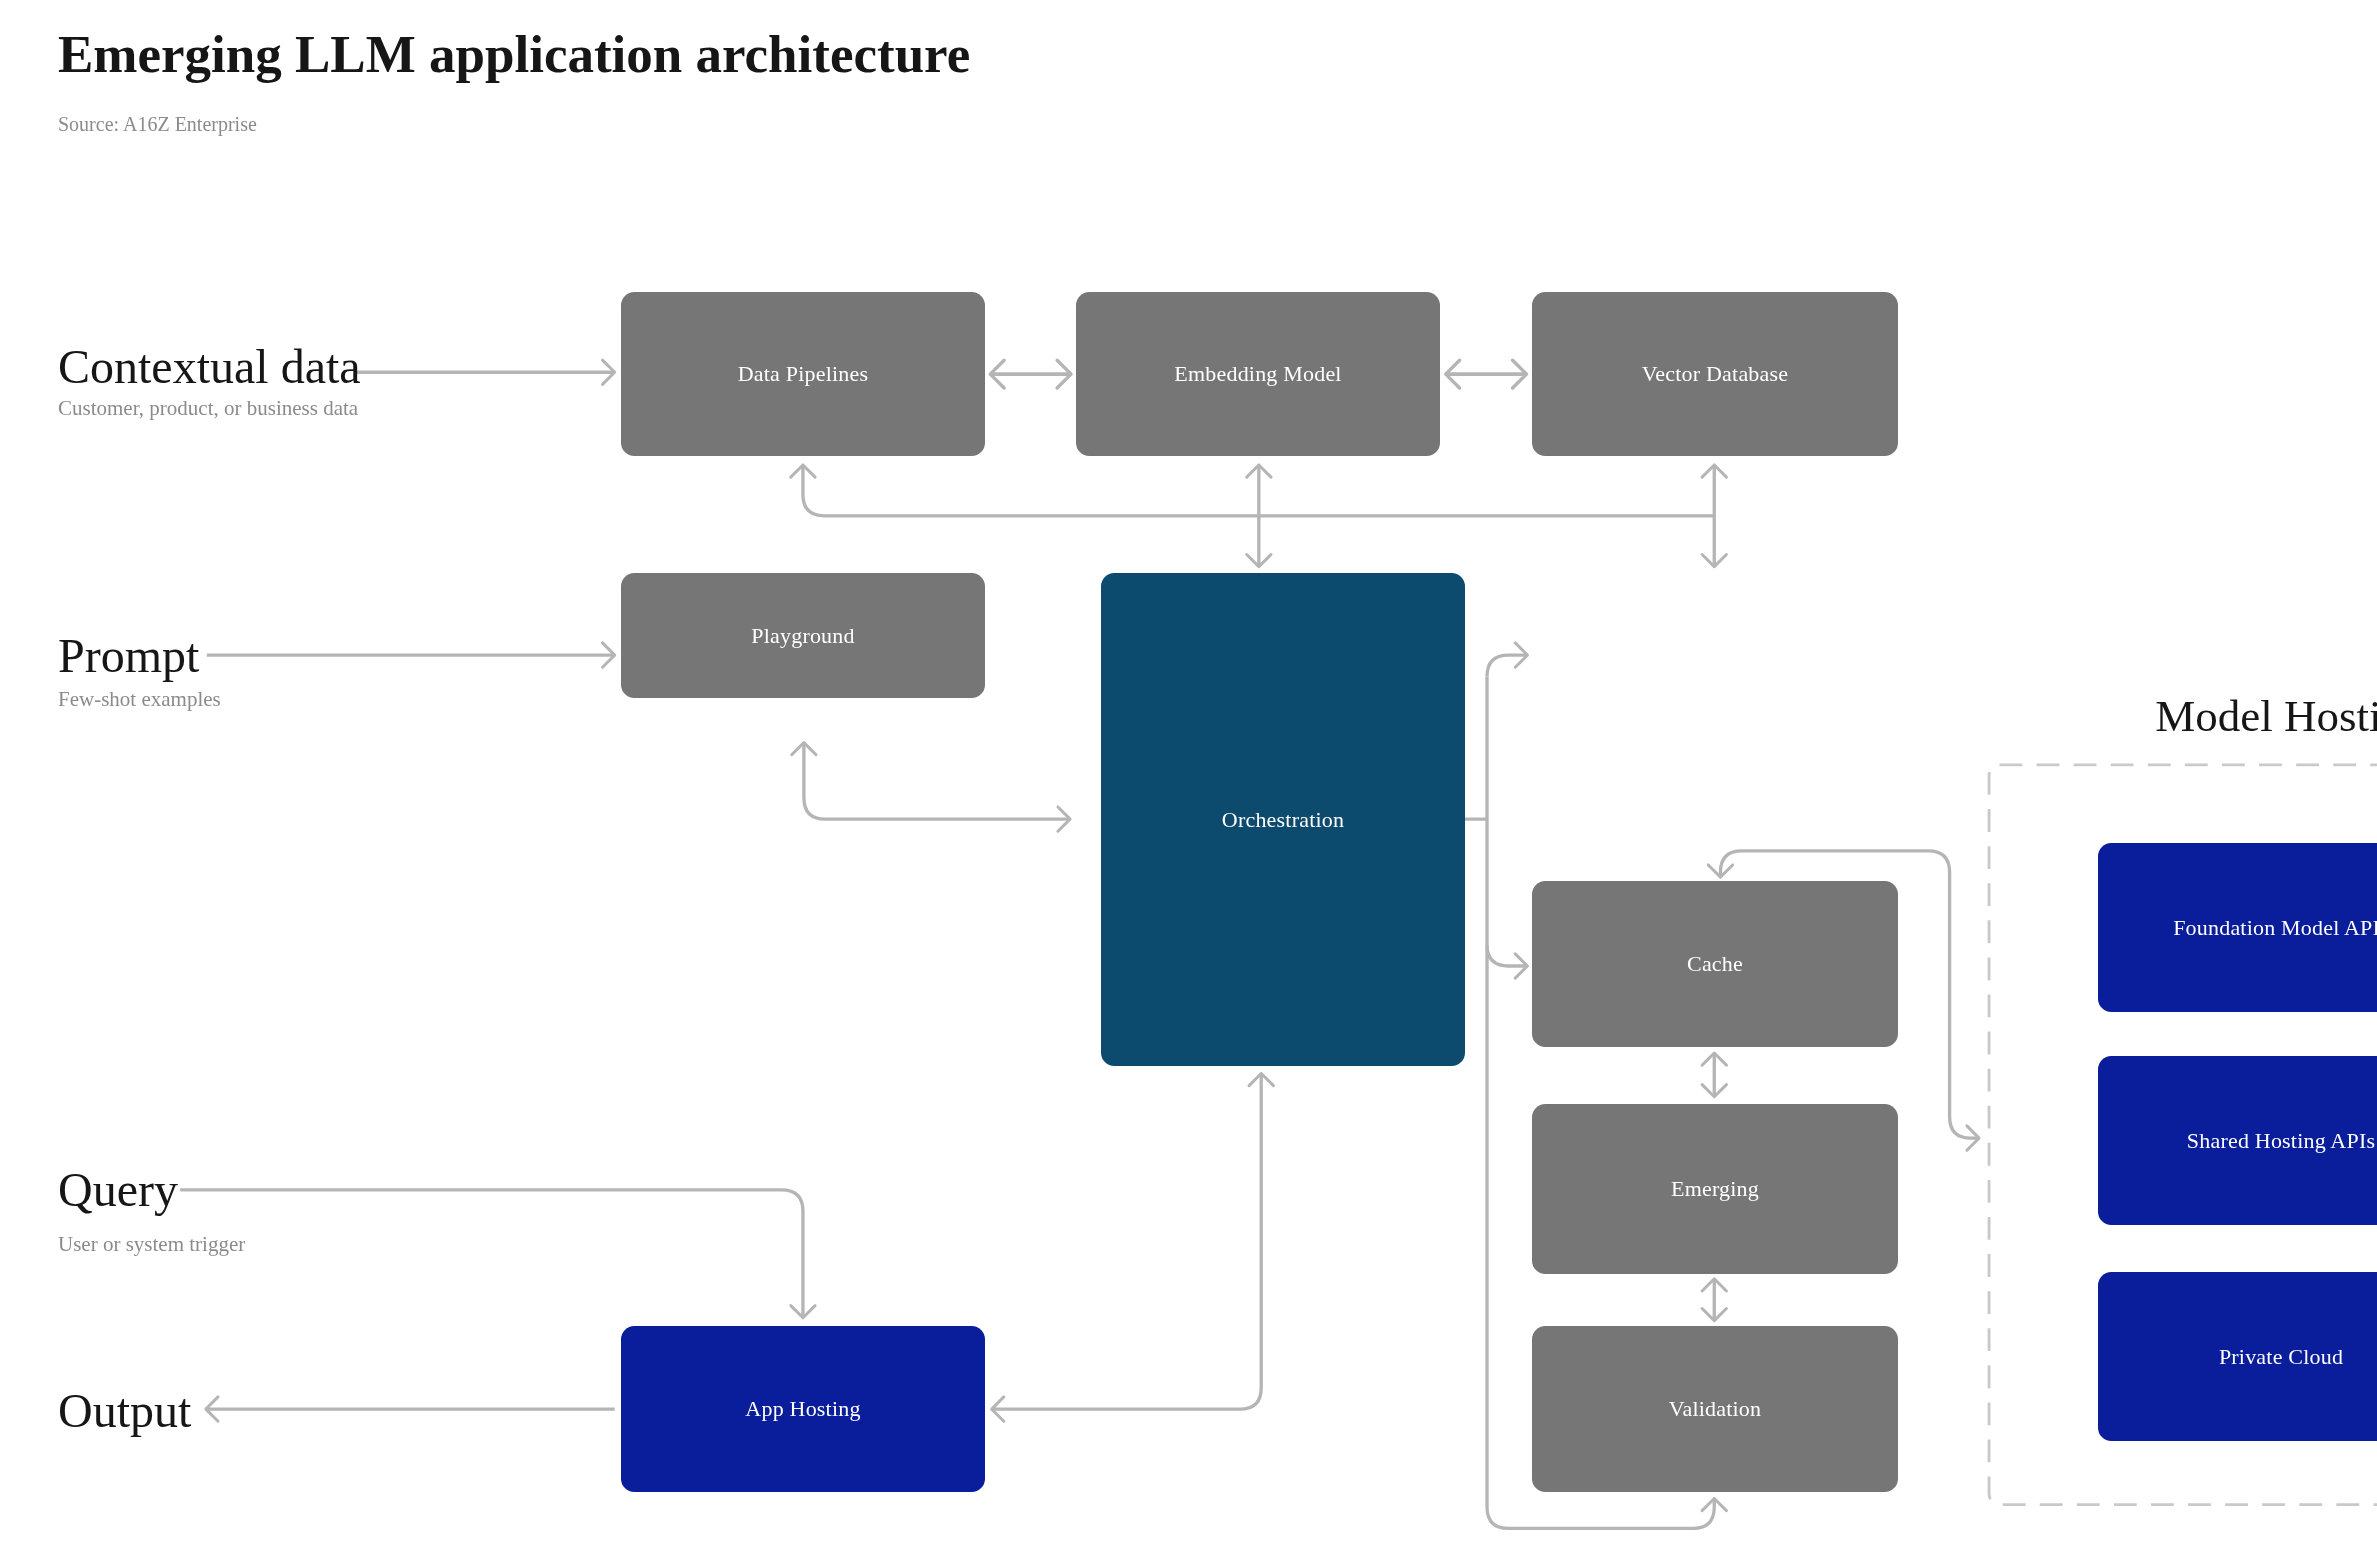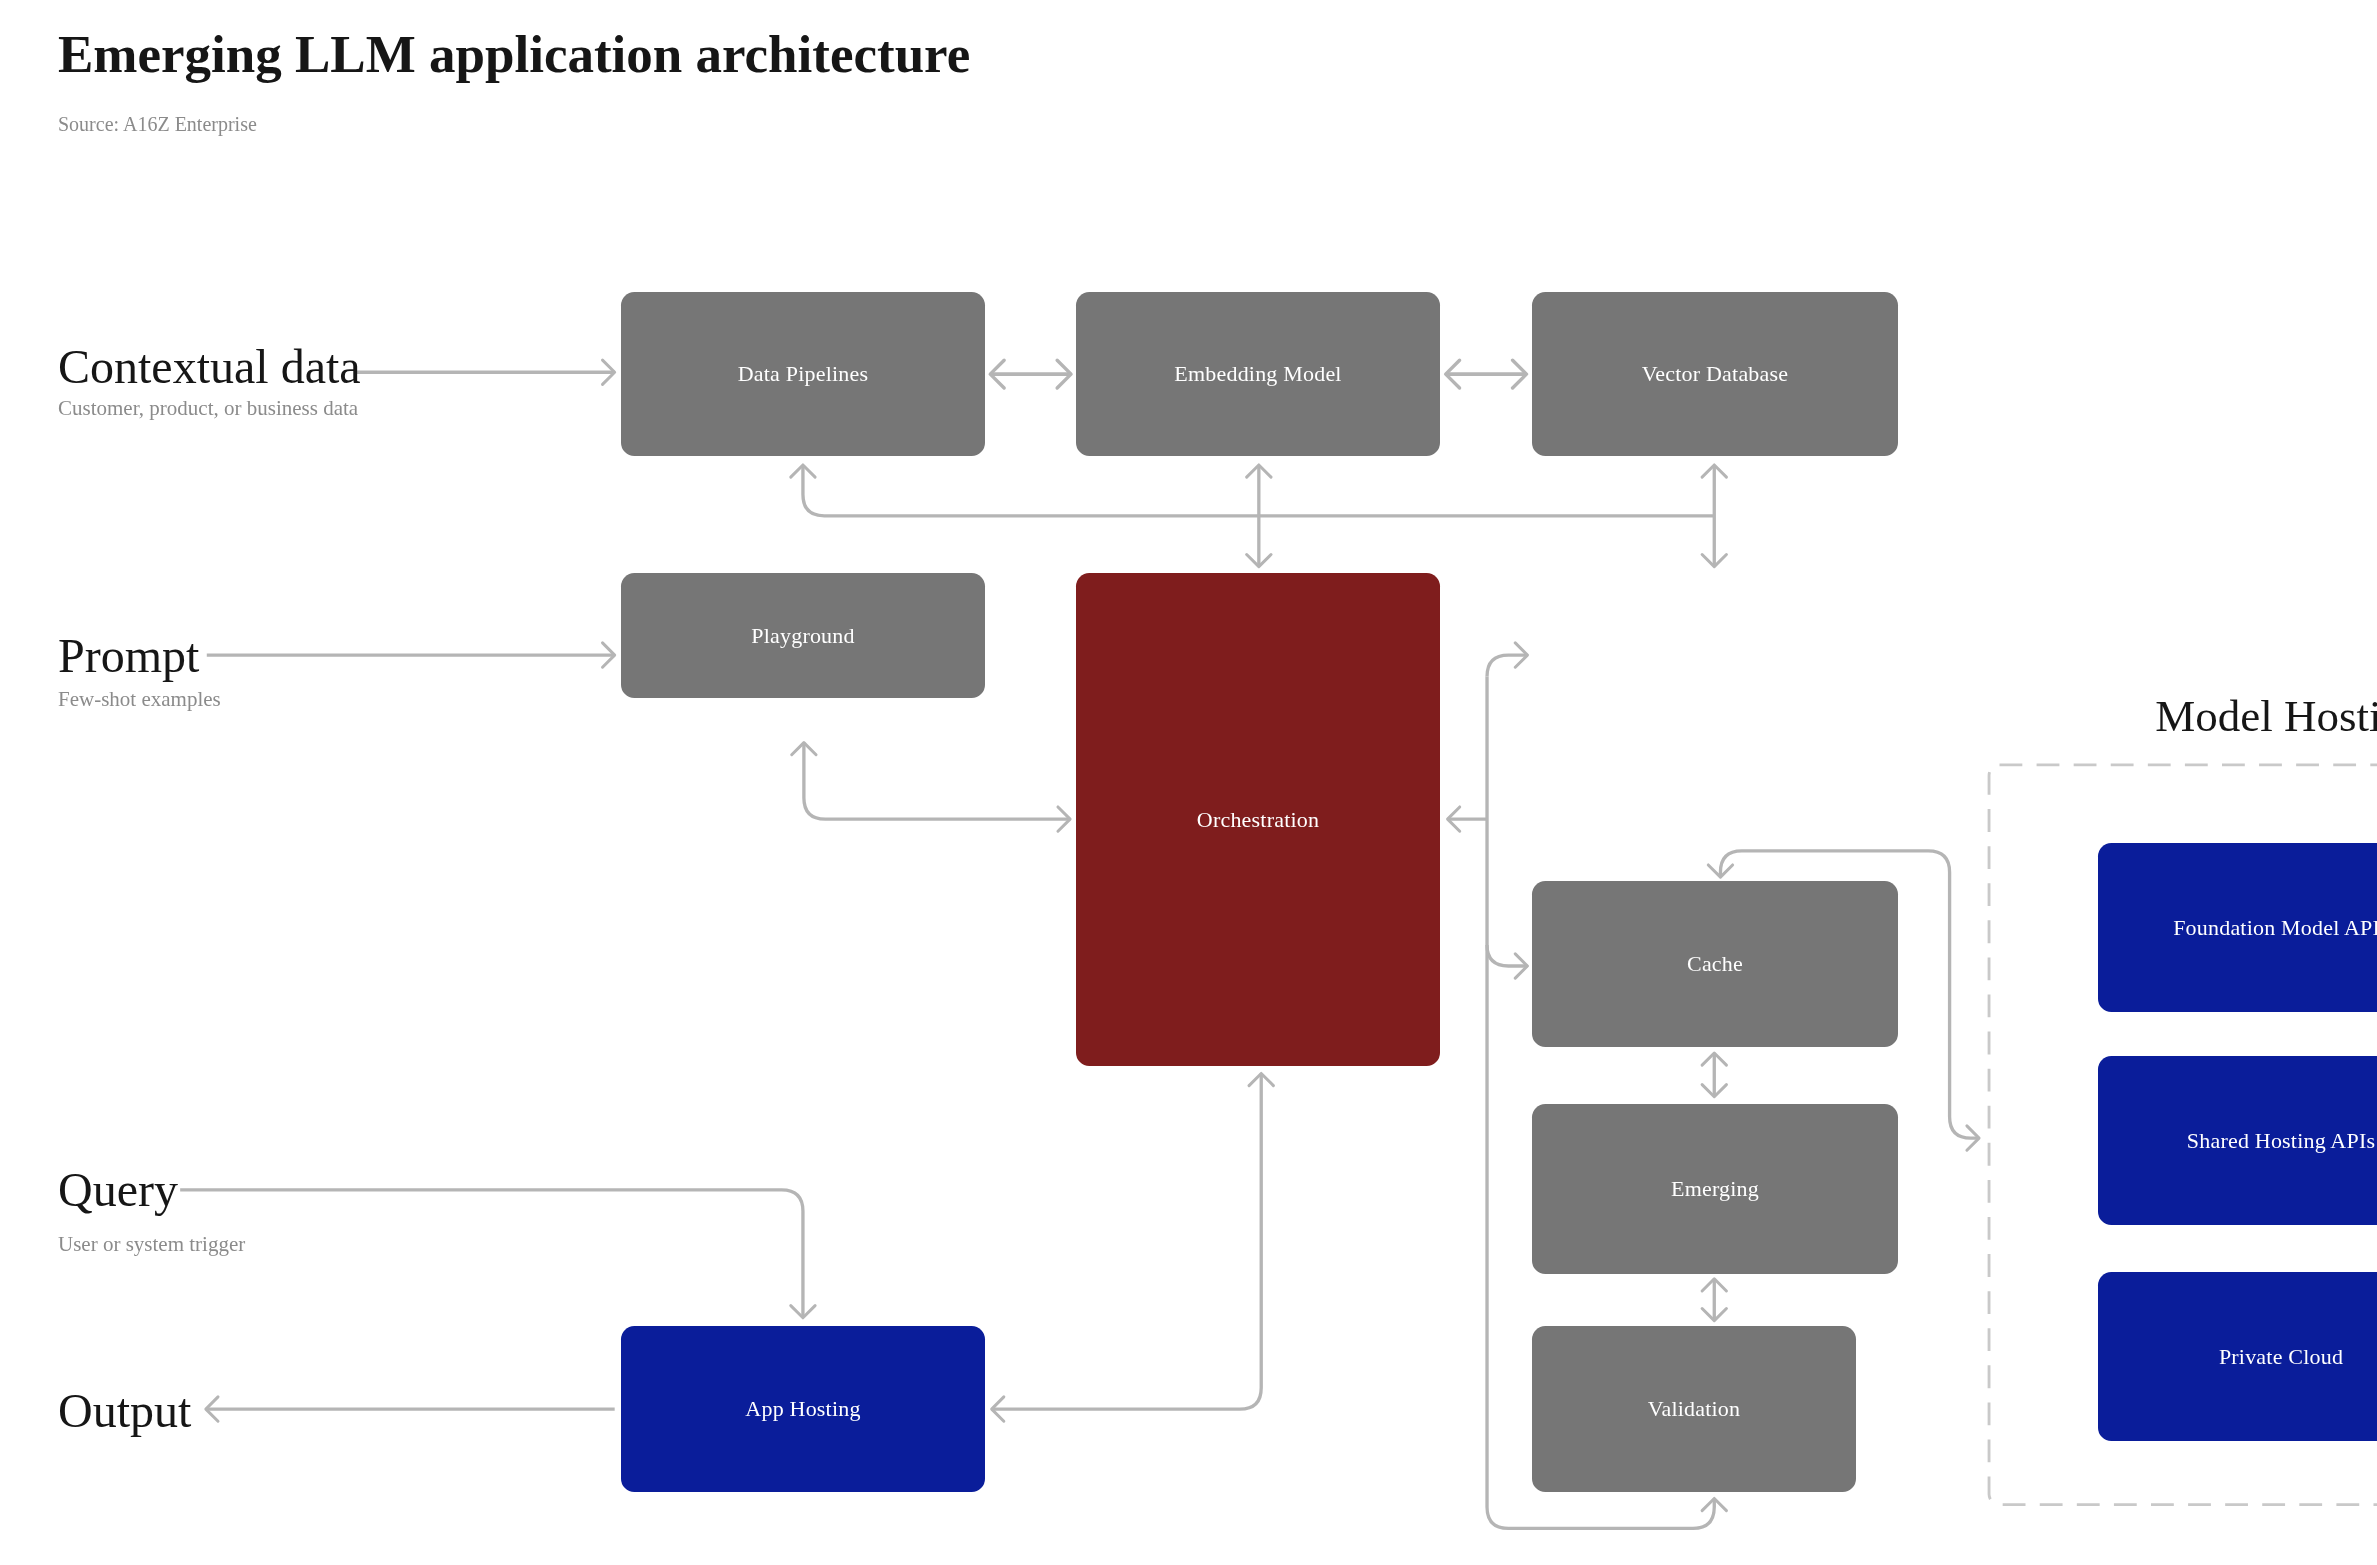--- a/index.html
+++ b/index.html
@@ -6,32 +6,32 @@
   body{width:2666px;height:1565px;overflow:hidden;
        font-family:"Liberation Serif","DejaVu Serif",serif;}
   #canvas{position:relative;width:2666px;height:1565px;background:#ffffff;}
 
   #wires{position:absolute;left:0;top:0;width:100%;height:100%;}
 
   
   .node{position:absolute;border-radius:13.3px;background:#767676;color:#ffffff;
         display:flex;align-items:center;justify-content:center;
         font-size:22px;letter-spacing:0.2px;text-align:center;}
-  .node.black{background:#7f1d1d;}
+  .node.black{background:#0c4a6e;margin-left:25px;}
   .node.blue{background:#0a1d9a;}
 
   .n-dp{left:621px;top:292px;width:364px;height:164px;}
   .n-em{left:1076px;top:292px;width:364px;height:164px;justify-content:center;}
   .n-vd{left:1532px;top:292px;width:366px;height:164px;}
   .n-pg{left:621px;top:573px;width:364px;height:125px;}
   .n-or{left:1076px;top:573px;width:364px;height:493px;}
   .n-tp{left:1532px;top:573px;width:366px;height:165px;}
   .n-ca{left:1532px;top:881px;width:366px;height:166px;}
   .n-lo{left:1532px;top:1104px;width:366px;height:170px;}
-  .n-va{left:1532px;top:1326px;width:324px;height:166px;}
+  .n-va{left:1532px;top:1326px;width:366px;height:166px;}
   .n-ah{left:621px;top:1326px;width:364px;height:166px;}
   .n-fm{left:2098px;top:843px;width:366px;height:169px;}
   .n-sh{left:2098px;top:1056px;width:366px;height:169px;}
   .n-pc{left:2098px;top:1272px;width:366px;height:169px;}
 
   
   .page-title{position:absolute;left:58px;top:27.6px;font-size:53px;font-weight:600;
               color:#161616;line-height:1;white-space:nowrap;}
   .page-source{position:absolute;left:58px;top:114px;font-size:20px;color:#8b8b8b;
                line-height:1;white-space:nowrap;}

